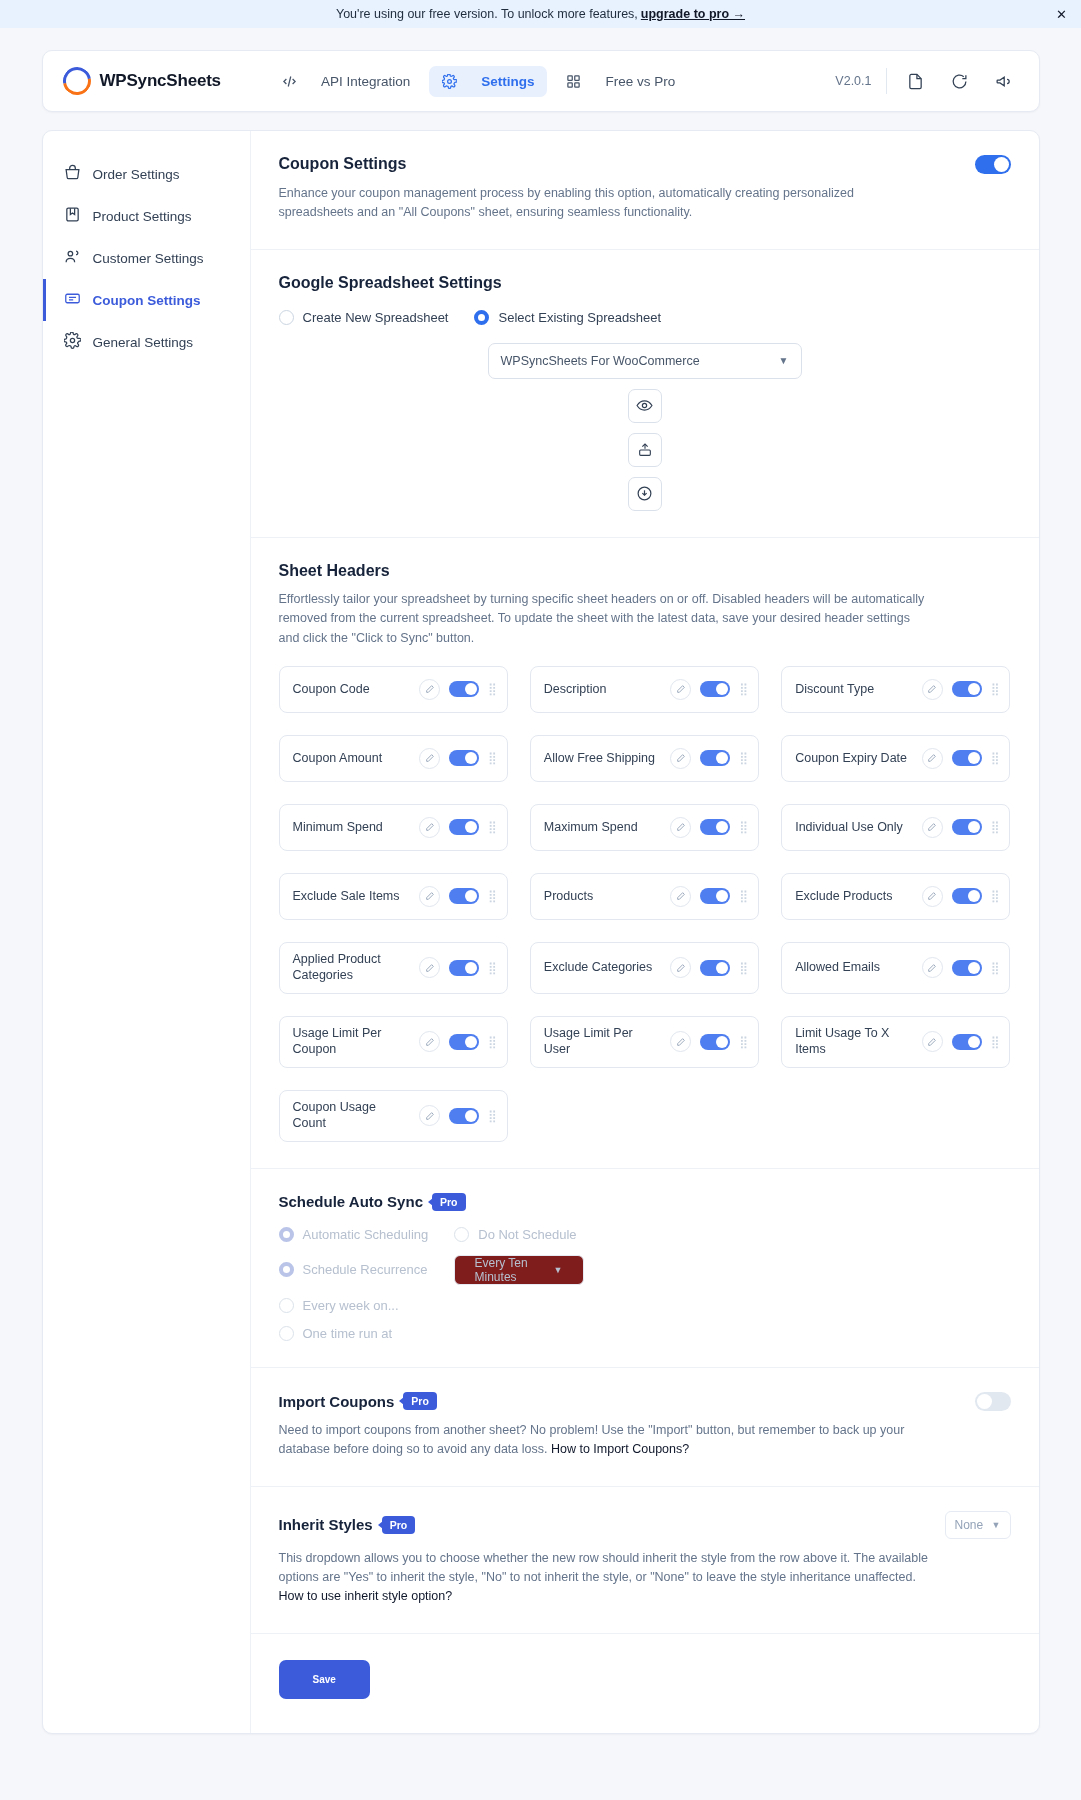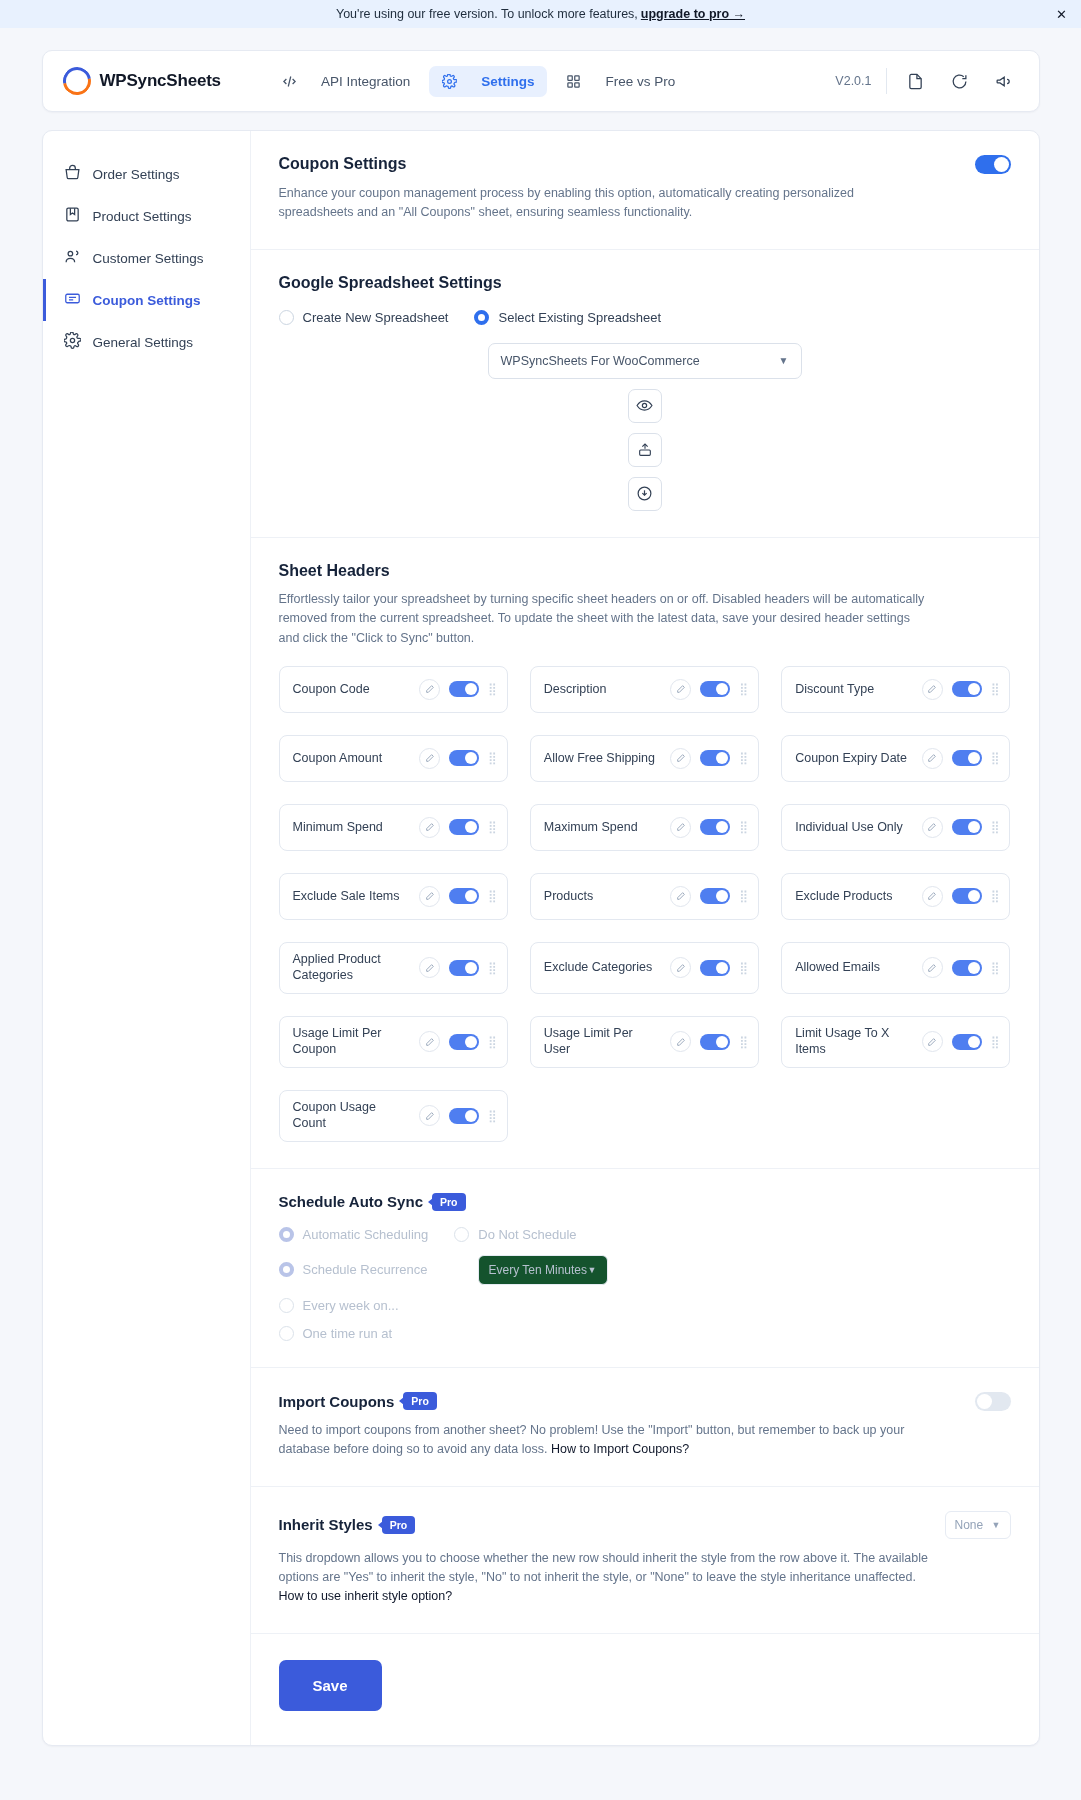--- a/index.html
+++ b/index.html
@@ -254,25 +254,24 @@
   }
 
   .muted-text { color: #b6c0cf; }
   .sched-rows { margin-top: 16px; }
   .sched-row { display: flex; align-items: center; gap: 26px; margin-bottom: 13px; }
   .sched-select {
     width: 130px; height: 30px;
     border: 1px solid #e6ebf3;
     border-radius: 6px;
     display: flex; align-items: center;
-    padding: 0 10px;
+    padding: 0 20px;
     font-size: 12px;
     color: #b6c0cf;
-    background: #14532d;
-    margin-left: 24px;
+    background: #7f1d1d;
   }
   .sched-select .caret { margin-left: auto; font-size: 9px; }
 
   .inherit-select {
     width: 66px; height: 28px;
     border: 1px solid #e6ebf3;
     border-radius: 6px;
     display: flex; align-items: center;
     padding: 0 9px;
     font-size: 12px;
@@ -280,23 +279,23 @@
     background: #fff;
   }
   .inherit-select .caret { margin-left: auto; font-size: 9px; }
 
   .save-wrap { padding: 26px 28px 34px 28px; }
   .btn-save {
     background: #3b5bdb;
     color: #fff;
     border: none;
     border-radius: 7px;
-    height: 51px;
+    height: 39px;
     padding: 0 34px;
-    font-size: 15px;
+    font-size: 10px;
     font-weight: bold;
     font-family: "Liberation Sans", sans-serif;
     cursor: pointer;
   }
 </style>
 </head>
 <body>
 
 <div class="notice-bar">
   <span>You're using our free version. To unlock more features,</span>

